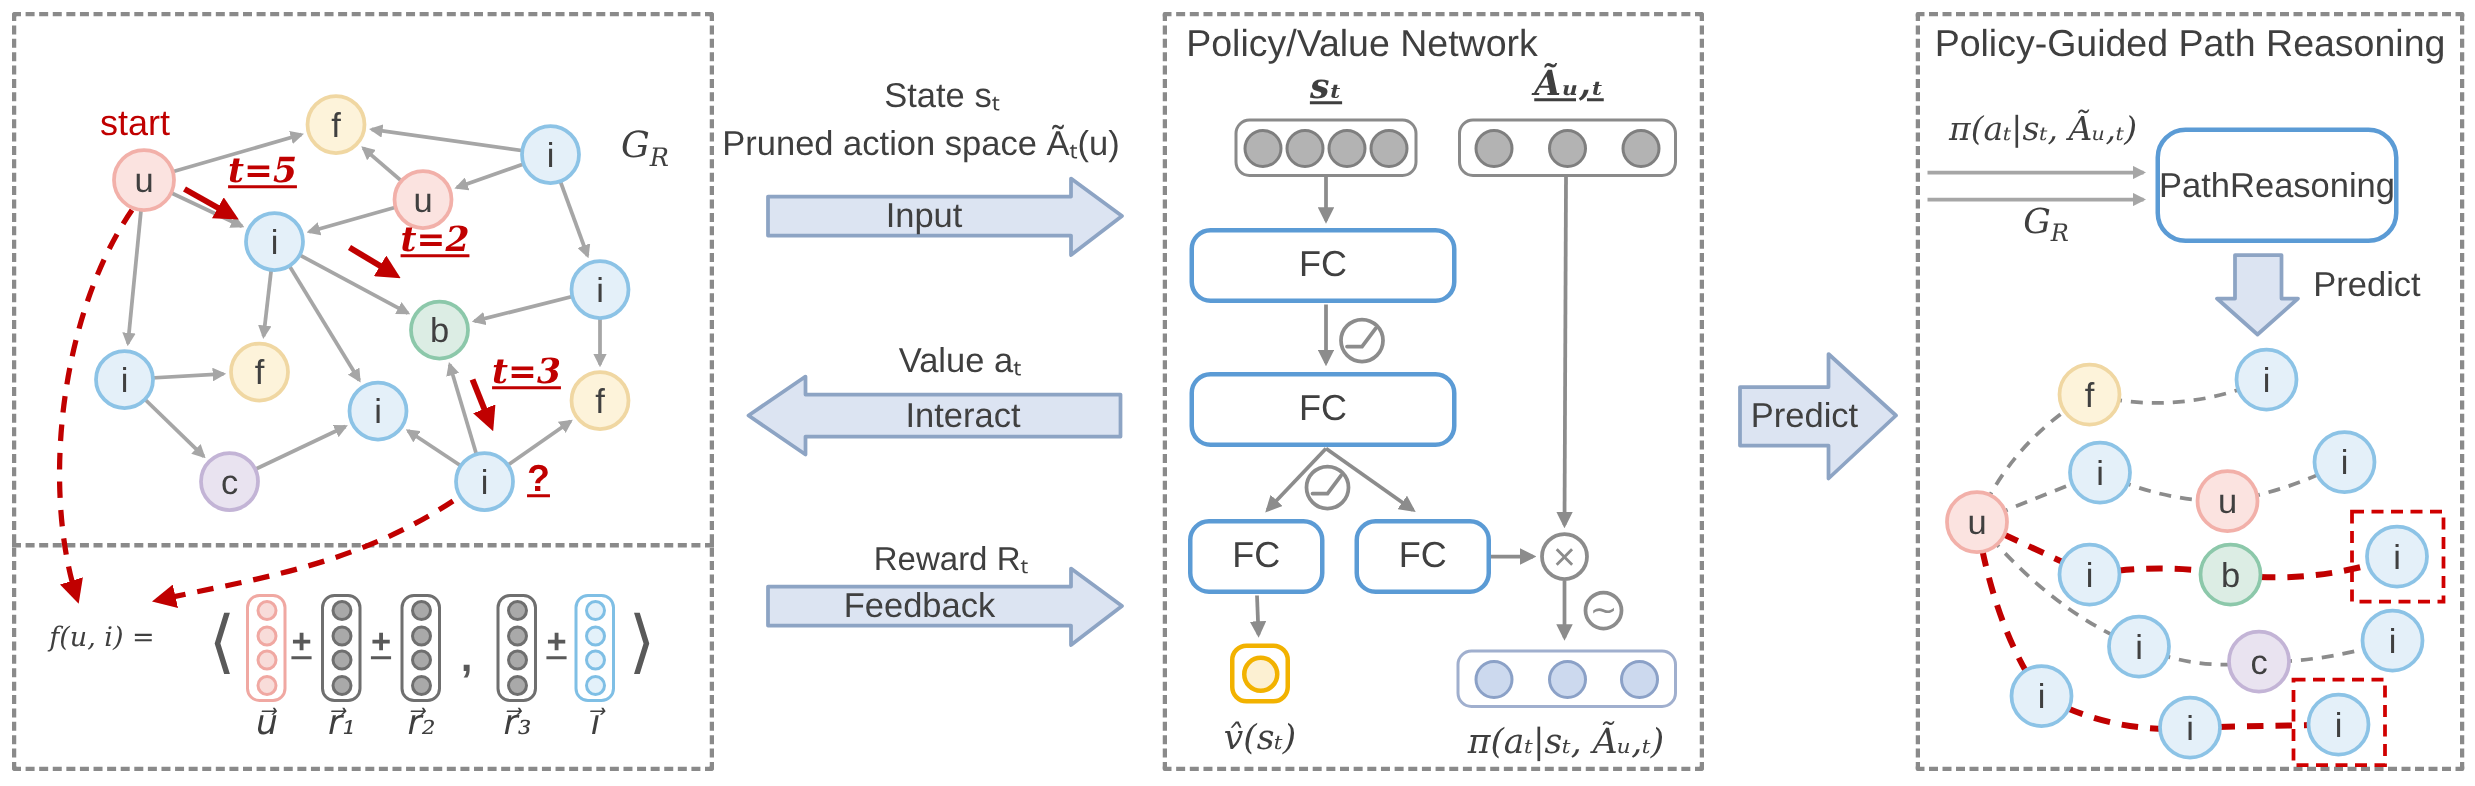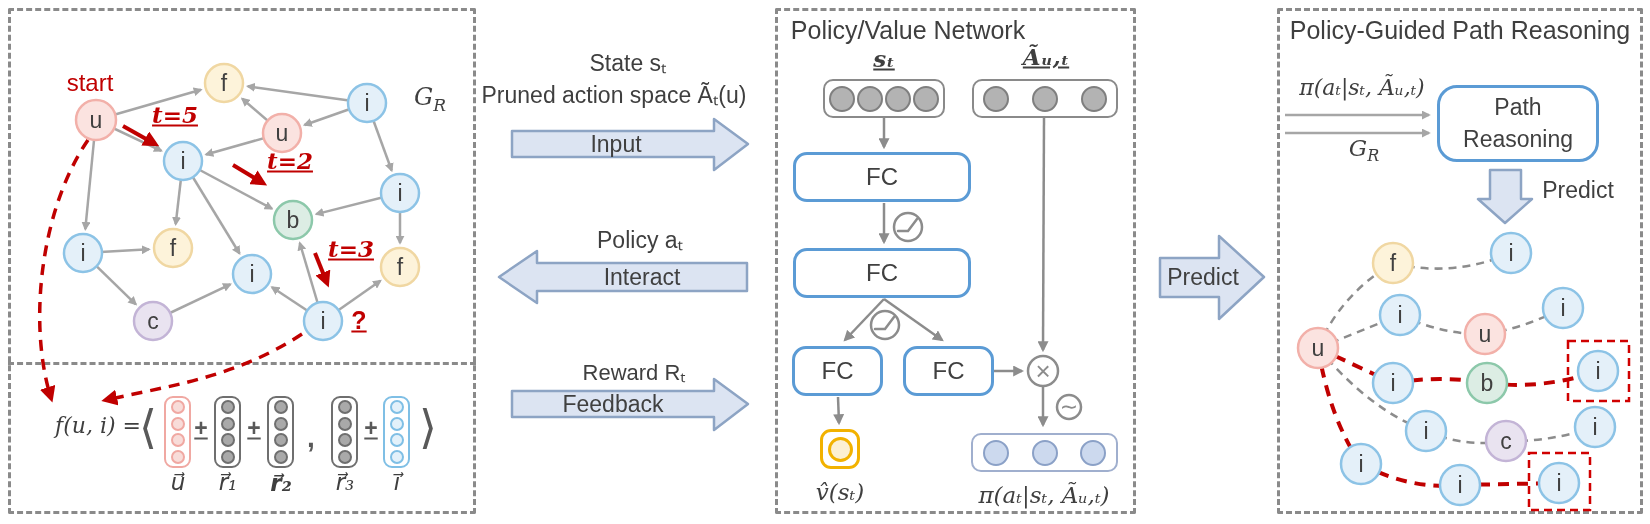--- a/index.html
+++ b/index.html
@@ -10,21 +10,21 @@
   svg{position:absolute;left:0;top:0;}
   .lbl{position:absolute;transform:translate(-50%,-50%);white-space:nowrap;color:#3f3f3f;}
   .math{font-family:"DejaVu Serif","DejaVu Sans",serif;font-style:italic;}
   .bold{font-weight:bold;text-decoration:underline;}
   .red{color:#c00000;}
   .gray{color:#595959;}
   
   .fcbox{position:absolute;border:3px solid #5b9bd5;border-radius:14px;background:#ffffff;
          display:flex;align-items:center;justify-content:center;font-size:24px;color:#404040;box-sizing:border-box;}
   .prbox{position:absolute;border:3px solid #5b9bd5;border-radius:20px;background:#ffffff;
-         display:flex;flex-direction:column;align-items:center;justify-content:center;
+         display:flex;flex-direction:row;align-items:center;justify-content:center;
          font-size:23px;color:#404040;box-sizing:border-box;line-height:1.35;}
   
   .strip{position:absolute;display:flex;align-items:center;background:#ffffff;border:2.5px solid #8a8a8a;
          border-radius:10px;box-sizing:border-box;}
   .dot{border-radius:50%;box-sizing:border-box;flex:0 0 auto;}
   .gdot{width:26px;height:26px;background:#b3b3b3;border:2px solid #7f7f7f;}
   .bdot{width:26px;height:26px;background:#ccd9ee;border:2px solid #8ba1c7;}
   .vstrip{position:absolute;display:flex;flex-direction:column;align-items:center;justify-content:space-evenly;
           background:#ffffff;border-radius:9px;box-sizing:border-box;}
   .sdot{width:14px;height:14px;border-radius:50%;box-sizing:border-box;}
@@ -219,21 +219,21 @@
     </g>
   </svg>
 
   <div class="lbl red" style="left:90px;top:83px;font-size:24px;">start</div>
   <div class="lbl math" style="left:430px;top:99px;font-size:24px;"><span>G</span><sub style="font-size:17px;">R</sub></div>
   <div class="lbl math red bold" style="left:175px;top:114px;font-size:23px;">t=5</div>
   <div class="lbl math red bold" style="left:290px;top:160px;font-size:23px;">t=2</div>
   <div class="lbl math red bold" style="left:351px;top:248px;font-size:23px;">t=3</div>
   <div class="lbl red bold" style="left:359px;top:320px;font-size:25px;">?</div>
 
-  <div class="lbl math" style="left:98px;top:425px;font-size:22px;">f(u, i) =</div>
+  <div class="lbl math" style="left:68px;top:425px;font-size:18px;">f(u, i) =</div>
   <div class="lbl gray" style="left:148px;top:427px;font-size:46px;font-weight:300;">⟨</div>
   <div class="lbl gray" style="left:428px;top:427px;font-size:46px;font-weight:300;">⟩</div>
   <div class="lbl gray bold" style="left:201px;top:428px;font-size:23px;">+</div>
   <div class="lbl gray bold" style="left:254px;top:428px;font-size:23px;">+</div>
   <div class="lbl gray bold" style="left:311px;top:438px;font-size:28px;">,</div>
   <div class="lbl gray bold" style="left:371px;top:428px;font-size:23px;">+</div>
 
   <div class="vstrip" style="left:164px;top:396px;width:27px;height:72px;border:2.5px solid #f0a8a2;">
     <span class="sdot" style="background:#f8dcd9;border:2px solid #f0a8a2;"></span>
       <span class="sdot" style="background:#f8dcd9;border:2px solid #f0a8a2;"></span>
@@ -260,28 +260,28 @@
   </div>
   <div class="vstrip" style="left:383px;top:396px;width:27px;height:72px;border:2.5px solid #7fbfe5;">
     <span class="sdot" style="background:#e3f1fa;border:2px solid #7fbfe5;"></span>
       <span class="sdot" style="background:#e3f1fa;border:2px solid #7fbfe5;"></span>
       <span class="sdot" style="background:#e3f1fa;border:2px solid #7fbfe5;"></span>
       <span class="sdot" style="background:#e3f1fa;border:2px solid #7fbfe5;"></span>
   </div>
 
   <div class="lbl math" style="left:178px;top:482px;font-size:23px;">u⃗</div>
   <div class="lbl math" style="left:228px;top:482px;font-size:23px;">r⃗₁</div>
-  <div class="lbl math" style="left:281px;top:482px;font-size:23px;font-weight:bold;">r⃗₂</div>
+  <div class="lbl math" style="left:281px;top:482px;font-size:23px;">r⃗₂</div>
   <div class="lbl math" style="left:345px;top:482px;font-size:23px;">r⃗₃</div>
   <div class="lbl math" style="left:397px;top:482px;font-size:23px;">i⃗</div>
 
   <div class="lbl" style="left:628px;top:62px;font-size:23px;">State sₜ</div>
   <div class="lbl" style="left:614px;top:94px;font-size:23px;">Pruned action space Ãₜ(u)</div>
   <div class="arrowtxt" style="left:616px;top:144px;">Input</div>
-  <div class="lbl" style="left:640px;top:239px;font-size:23px;">Policy aₜ</div>
+  <div class="lbl" style="left:640px;top:239px;font-size:23px;">Value aₜ</div>
   <div class="arrowtxt" style="left:642px;top:277px;">Interact</div>
   <div class="lbl" style="left:634px;top:371px;font-size:22px;">Reward Rₜ</div>
   <div class="arrowtxt" style="left:613px;top:404px;">Feedback</div>
   <div class="arrowtxt" style="left:1203px;top:277px;">Predict</div>
 
   <div class="lbl" style="left:908px;top:30px;font-size:25px;">Policy/Value Network</div>
   <div class="lbl math bold" style="left:884px;top:58px;font-size:23px;">sₜ</div>
   <div class="lbl math bold" style="left:1046px;top:56px;font-size:23px;">Ãᵤ,ₜ</div>
 
   <div class="strip" style="left:823px;top:79px;width:122px;height:39px;justify-content:center;gap:2px;">

